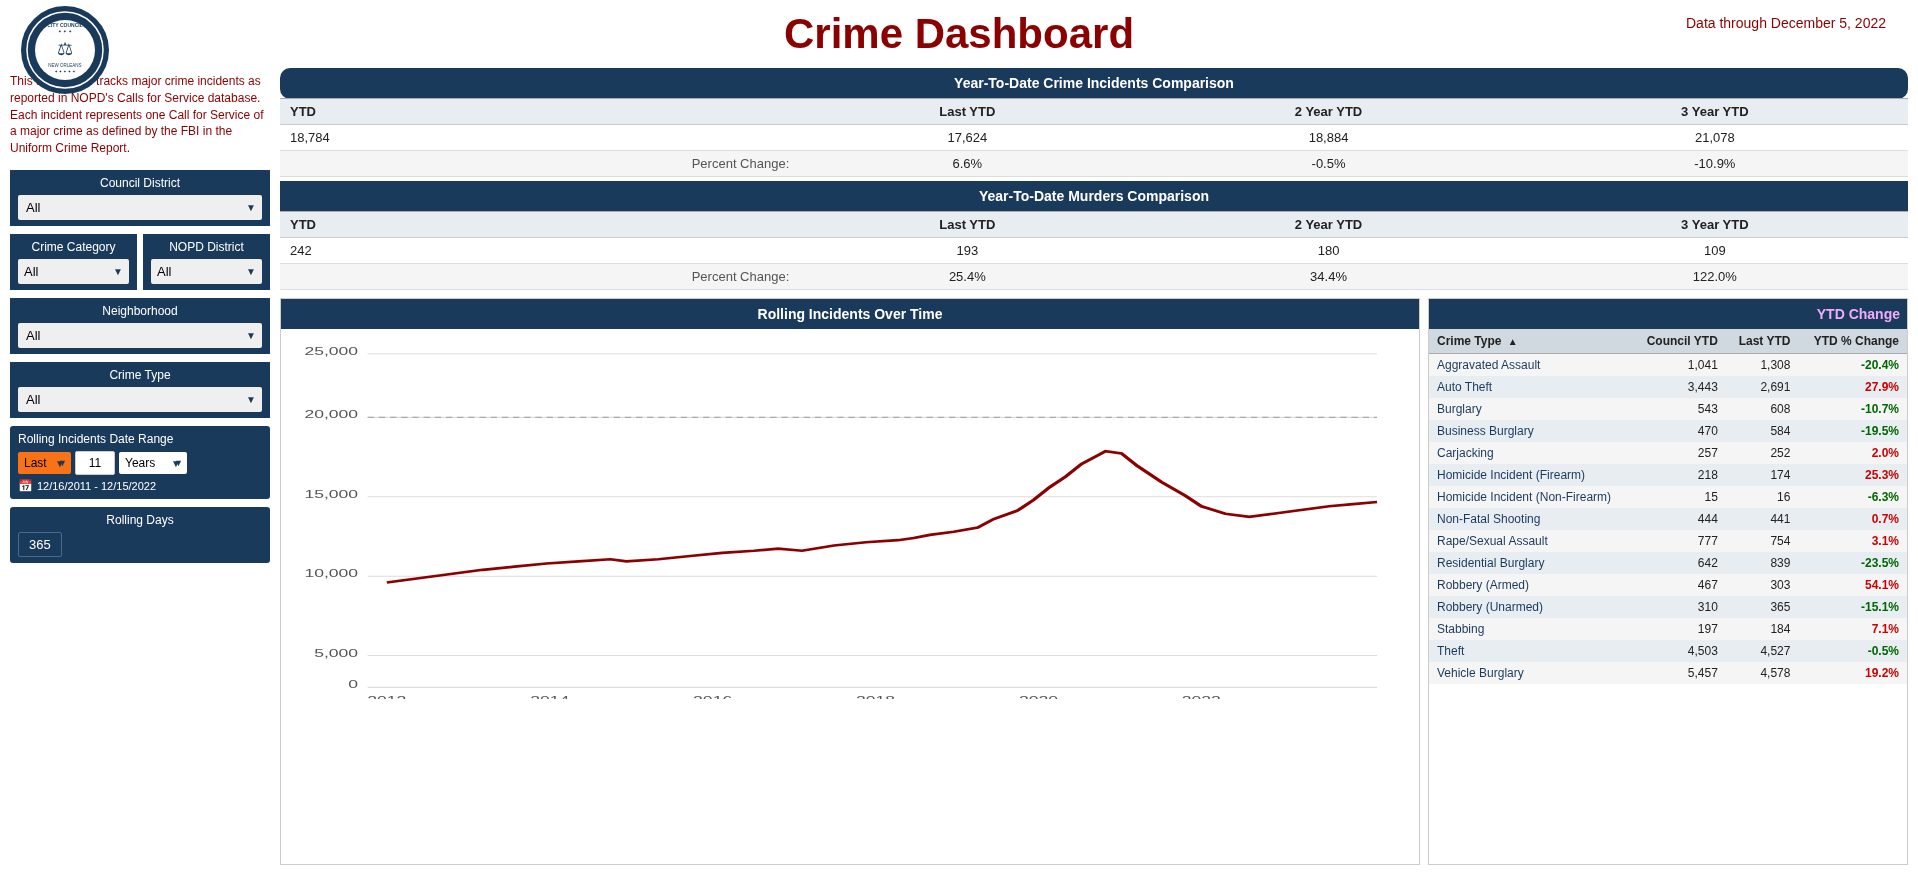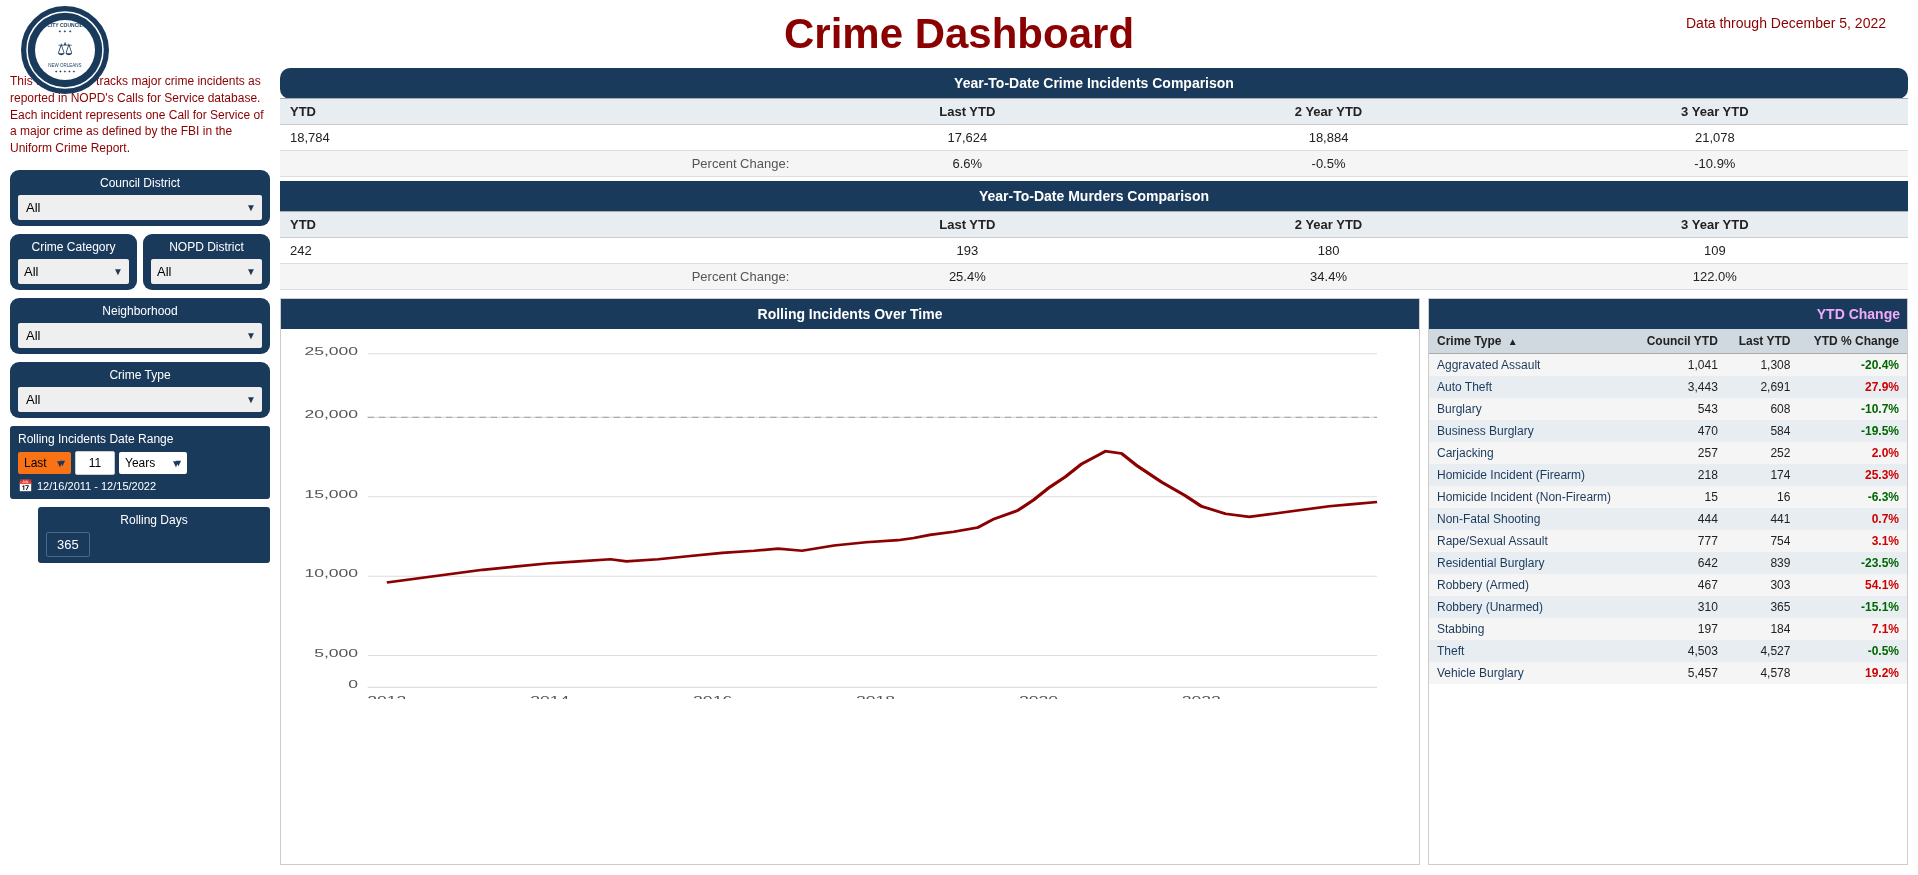--- a/index.html
+++ b/index.html
@@ -14,34 +14,34 @@
     .header-title { font-size: 42px; font-weight: bold; color: #8b0000; text-align: center; }
     .header-date { position: absolute; right: 32px; top: 15px; color: #8b0000; font-size: 14px; }
 
     
     .main { display: flex; flex: 1; padding: 0 10px 10px 10px; gap: 10px; }
 
     
     .sidebar { width: 260px; flex-shrink: 0; display: flex; flex-direction: column; gap: 8px; padding-top: 5px; }
     .sidebar-description { font-size: 12px; color: #8b0000; line-height: 1.4; margin-bottom: 5px; }
 
-    .filter-box { background: #1a3a5c; border-radius: 9px; padding: 6px 8px; }
+    .filter-box { background: #1a3a5c; border-radius: 0; padding: 6px 8px; }
     .filter-label { color: #fff; font-size: 12px; text-align: center; margin-bottom: 5px; }
 
     .two-col-filters { display: flex; gap: 6px; }
     .two-col-filters .filter-box { flex: 1; }
 
     .date-range-box { background: #1a3a5c; border-radius: 3px; padding: 6px 8px; }
     .date-range-label { color: #fff; font-size: 12px; margin-bottom: 5px; }
     .date-range-inputs { display: flex; gap: 4px; align-items: center; }
     .date-range-inputs select, .date-range-inputs input[type=text] { background: #fff; border: 1px solid #ccc; border-radius: 2px; padding: 3px 5px; font-size: 12px; }
     .date-range-date { color: #fff; font-size: 11px; margin-top: 4px; display: flex; align-items: center; gap: 4px; }
     .calendar-icon { font-size: 12px; }
 
-    .rolling-days-box { background: #1a3a5c; border-radius: 3px; padding: 6px 8px; margin-left: 28px; }
+    .rolling-days-box { background: #1a3a5c; border-radius: 3px; padding: 6px 8px; }
     .rolling-days-label { color: #fff; font-size: 12px; text-align: center; margin-bottom: 5px; }
     .rolling-days-value { background: #1a3a5c; border: 1px solid #4a6a8c; color: #fff; padding: 4px 10px; font-size: 13px; display: inline-block; border-radius: 2px; }
 
     
     .content { flex: 1; display: flex; flex-direction: column; gap: 8px; }
 
     
     .ytd-tables { display: flex; flex-direction: column; gap: 4px; }
     .ytd-table { width: 100%; border-collapse: collapse; }
     .ytd-table thead tr { background: #1a3a5c; color: #fff; }

